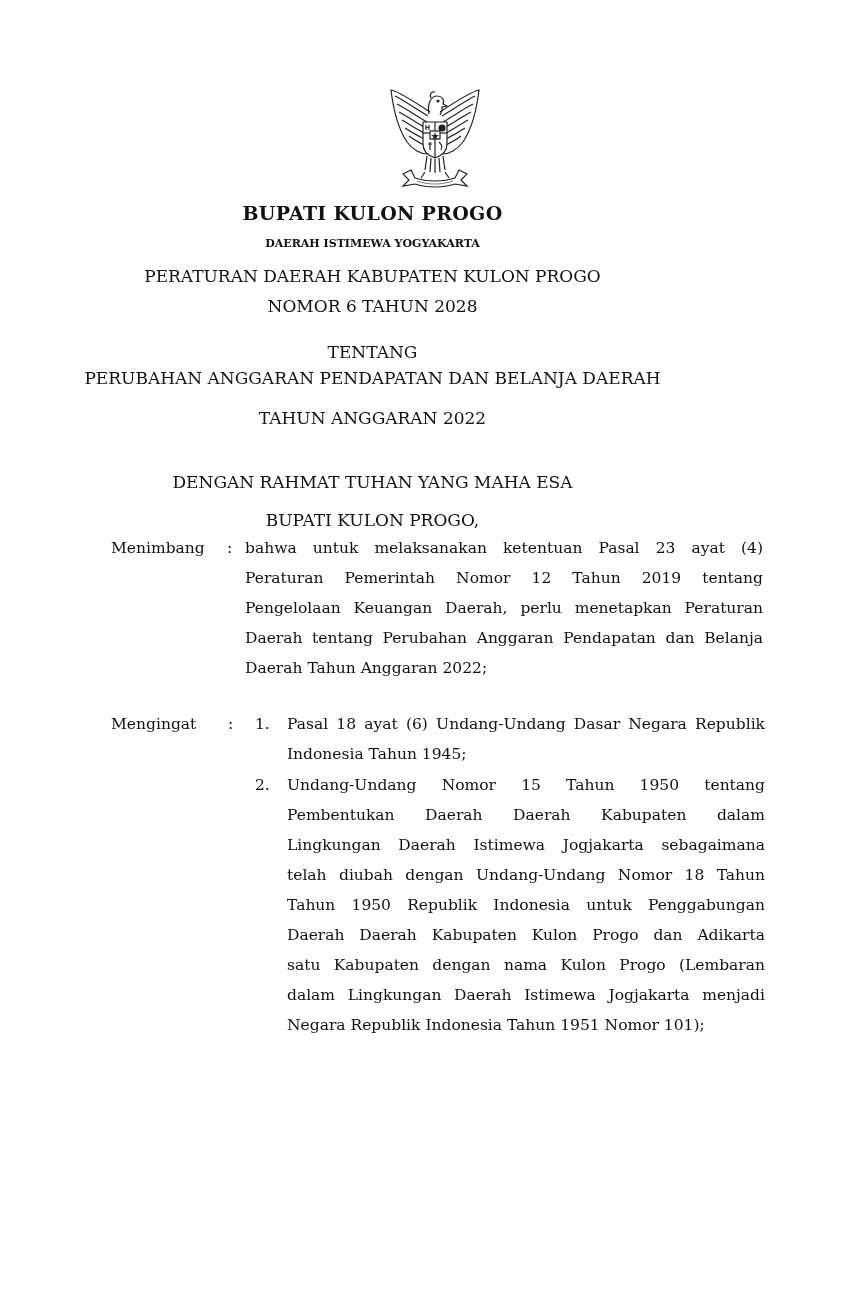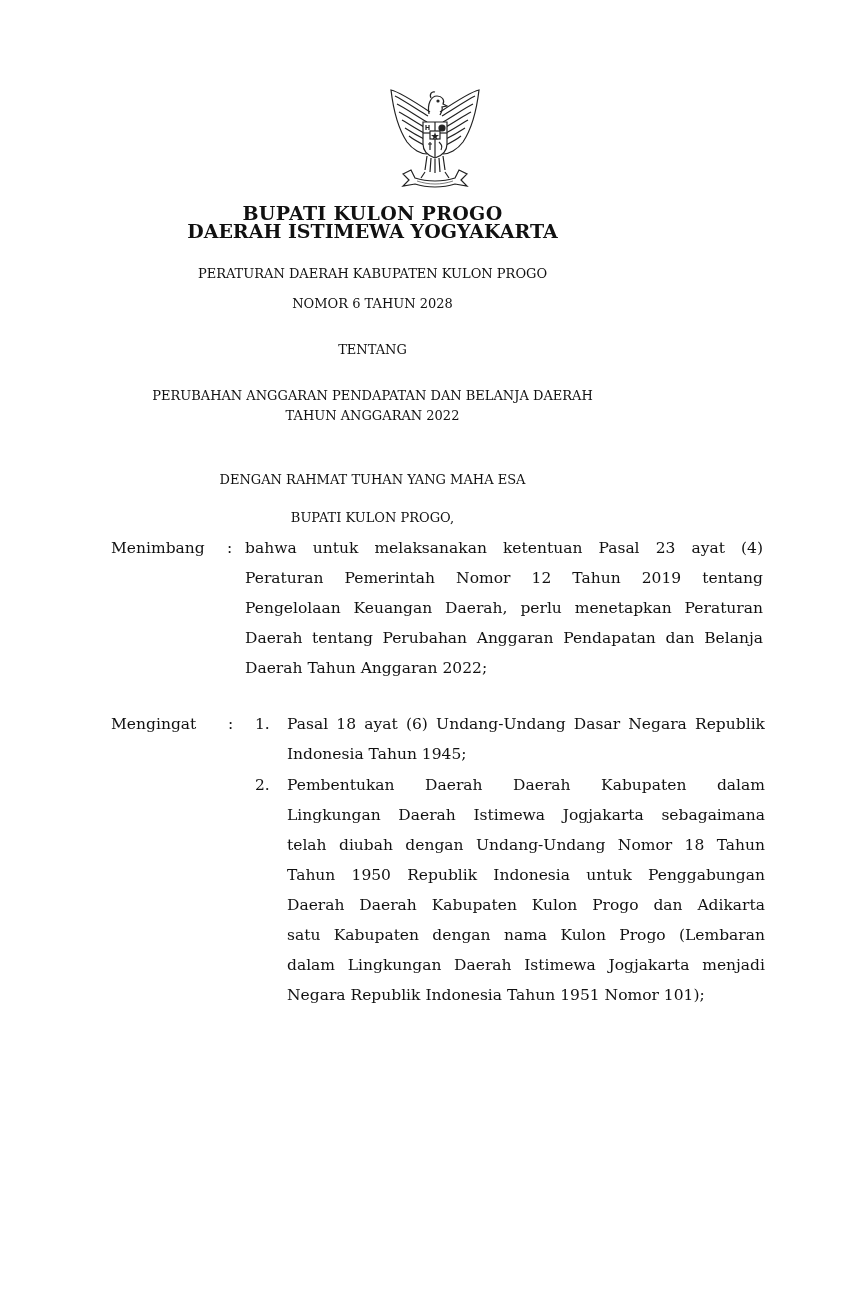--- a/index.html
+++ b/index.html
@@ -2,26 +2,26 @@
 <html><head>
   <meta charset="utf-8">
   <style>
     html, body { margin: 0; padding: 0; background: #ffffff; }
     body { width: 850px; height: 1300px; position: relative; overflow: hidden;
            font-family: "DejaVu Serif", "Liberation Serif", serif; color: #111; }
     .page { position: absolute; left: 0; top: 0; width: 850px; height: 1300px; background: #fff; }
     .emblem { position: absolute; left: 385px; top: 82px; width: 100px; height: 110px; }
     .center-line { position: absolute; left: 0; width: 745px; text-align: center; white-space: nowrap; }
     .title1 { top: 202px; font-size: 19px; font-weight: bold; letter-spacing: 0.3px; }
-    .title2 { top: 220px; font-size: 19px; font-weight: bold; }
-    .reg { font-size: 13px; font-weight: normal; }
+    .title2 { top: 237px; font-size: 11px; font-weight: bold; }
+    .reg { font-size: 17px; font-weight: normal; }
     .l-perda { top: 266px; }
     .l-nomor { top: 296px; }
     .l-tentang { top: 342px; }
-    .l-sub1 { top: 388px; text-align: center; }
+    .l-sub1 { top: 368px; text-align: center; }
     .l-sub2 { top: 408px; }
     .l-rahmat { top: 472px; }
     .l-bupati { top: 510px; }
 
     .sec { position: absolute; font-size: 15.5px; line-height: 30px; }
     .sec-label { position: absolute; left: 111px; white-space: nowrap; text-align: right; }
     .sec-colon { position: absolute; white-space: nowrap; }
     .para { position: absolute; text-align: justify; text-align-last: left; }
     .para .ln { display: block; text-align: justify; text-align-last: justify; white-space: nowrap; height: 30px; }
     .para .ln.last { text-align-last: left; }
@@ -103,20 +103,21 @@
     <span class="sec-colon" style="left:228px; top:0;">:</span>
 
     <span class="num" style="left:255px; top:0;">1.</span>
     <div class="para" style="left:287px; top:0; width:478px;">
       <span class="ln" style="white-space: normal; overflow: hidden;">Pasal 18 ayat (6) Undang-Undang Dasar Negara Republik</span>
       <span class="ln last">Indonesia Tahun 1945;</span>
     </div>
 
     <span class="num" style="left:255px; top:61px;">2.</span>
     <div class="para" style="left:287px; top:61px; width:478px;">
+      <span class="ln" style="white-space: normal; overflow: hidden;">Undang-Undang Nomor 15 Tahun 1950 tentang</span>
       <span class="ln" style="white-space: normal; overflow: hidden;">Pembentukan Daerah Daerah Kabupaten dalam</span>
       <span class="ln" style="white-space: normal; overflow: hidden;">Lingkungan Daerah Istimewa Jogjakarta sebagaimana</span>
       <span class="ln" style="white-space: normal; overflow: hidden;">telah diubah dengan Undang-Undang Nomor 18 Tahun</span>
       <span class="ln" style="white-space: normal; overflow: hidden;">Tahun 1950 Republik Indonesia untuk Penggabungan</span>
       <span class="ln" style="white-space: normal; overflow: hidden;">Daerah Daerah Kabupaten Kulon Progo dan Adikarta</span>
       <span class="ln" style="white-space: normal; overflow: hidden;">satu Kabupaten dengan nama Kulon Progo (Lembaran</span>
       <span class="ln" style="white-space: normal; overflow: hidden;">dalam Lingkungan Daerah Istimewa Jogjakarta menjadi</span>
       <span class="ln last">Negara Republik Indonesia Tahun 1951 Nomor 101);</span>
     </div>
   </div>

